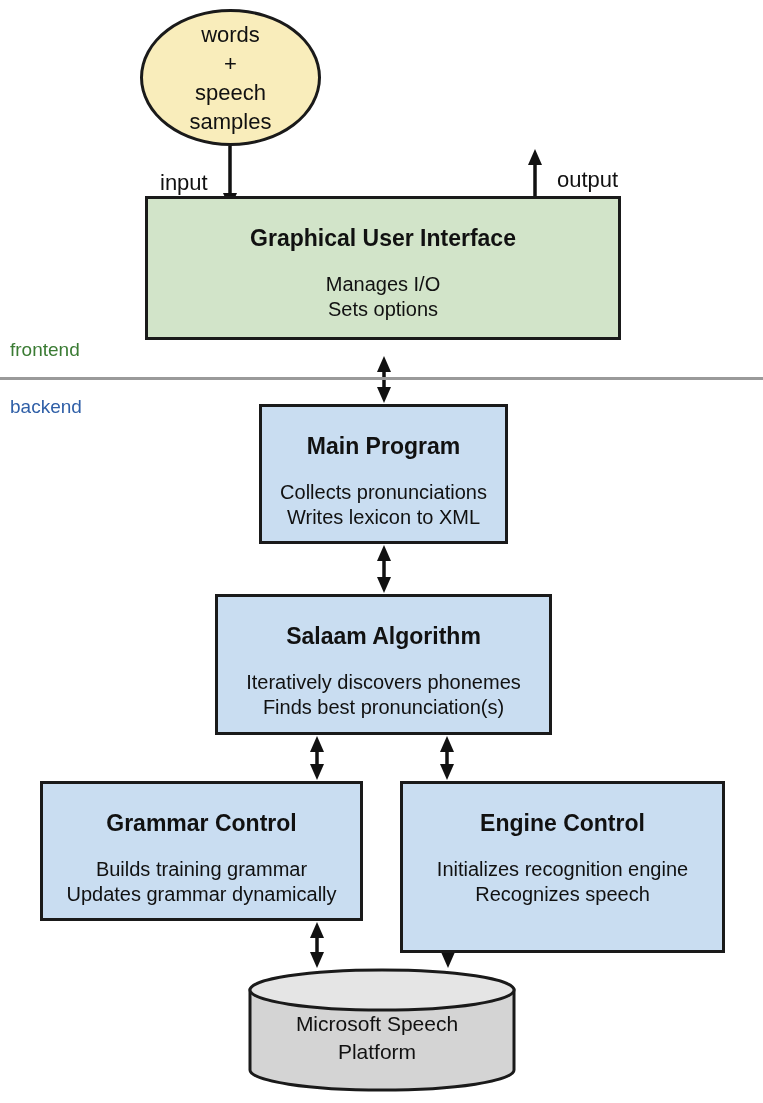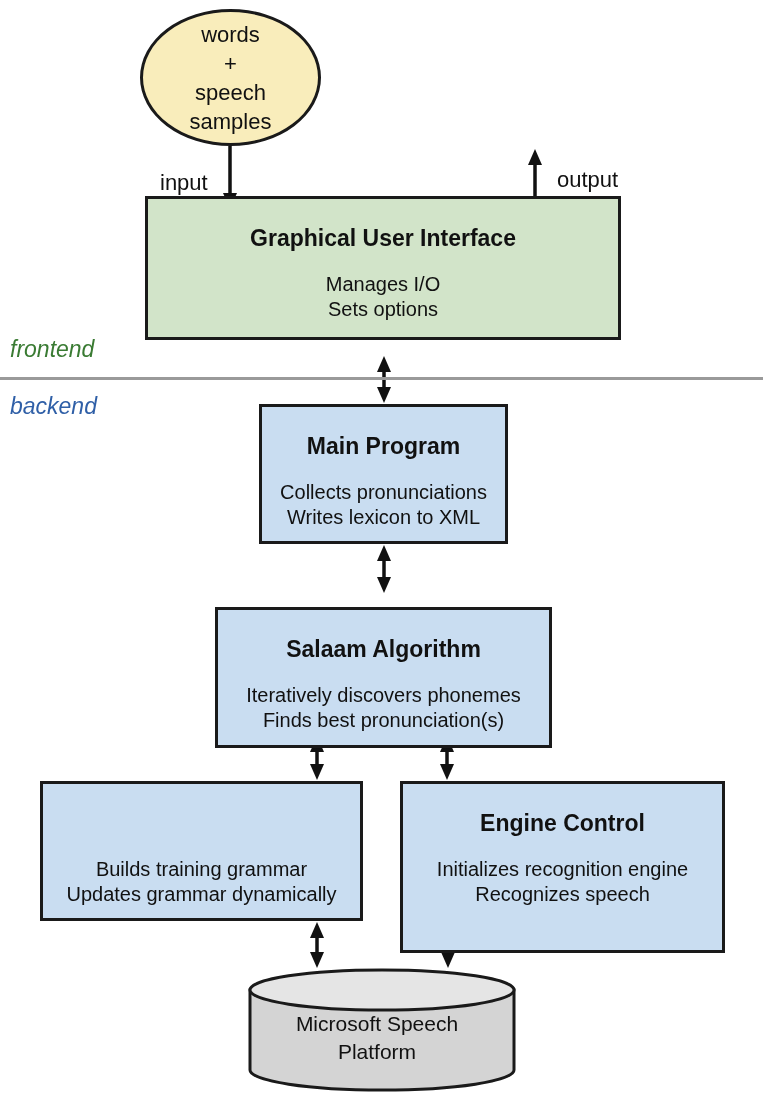--- a/index.html
+++ b/index.html
@@ -21,29 +21,29 @@
 
   .box {
     position:absolute; box-sizing:border-box;
     border:3px solid var(--border,#1a1a1a); text-align:center;
   }
   .box .title { position:absolute; left:0; right:0; top:26px; font-weight:bold; font-size:23px; line-height:26px; }
   .box .body  { position:absolute; left:0; right:0; top:73px; font-size:20px; line-height:25px; white-space:pre-line; }
 
   #box-gui     { left:145px; top:196px; width:476px; height:144px; background:var(--gui-fill,#d2e4c9); }
   #box-main    { left:259px; top:404px; width:249px; height:140px; background:var(--module-fill,#c9ddf1); }
-  #box-salaam  { left:215px; top:594px; width:337px; height:141px; background:var(--module-fill,#c9ddf1);margin-top:13px; }
+  #box-salaam  { left:215px; top:594px; width:337px; height:141px; background:var(--module-fill,#c9ddf1); }
   #box-grammar { left:40px;  top:781px; width:323px; height:140px; background:var(--module-fill,#c9ddf1); }
   #box-engine  { left:400px; top:781px; width:325px; height:172px; background:var(--module-fill,#c9ddf1); }
 
   .flow-label { position:absolute; font-size:22px; line-height:26px; }
   #label-input  { left:160px; top:170px; }
   #label-output { left:557px; top:167px; }
 
-  .zone-label { position:absolute; left:10px; font-size:23px; line-height:25px;font-style:italic; }
+  .zone-label { position:absolute; left:10px; font-size:19px; line-height:25px; }
   #label-frontend { top:337px; color:var(--frontend-text,#3a7b33); }
   #label-backend  { top:394px; color:var(--backend-text,#2f5fa7); }
 
   #divider { position:absolute; left:0; top:377px; width:763px; height:3px; background:var(--divider,#9a9a9a); }
 
   .connector { stroke:#111111; stroke-width:3.5; }
   .arrowhead { fill:#111111; stroke:none; }
   .cyl-body { fill:var(--cylinder-fill,#d4d4d4);     stroke:var(--border,#1a1a1a); stroke-width:3; }
   .cyl-top  { fill:var(--cylinder-top-fill,#e5e5e5); stroke:var(--border,#1a1a1a); stroke-width:3; }
 
@@ -137,20 +137,21 @@
 Writes lexicon to XML</div>
   </div>
 
   <div class="box" id="box-salaam">
     <div class="title">Salaam Algorithm</div>
     <div class="body">Iteratively discovers phonemes
 Finds best pronunciation(s)</div>
   </div>
 
   <div class="box" id="box-grammar">
+    <div class="title">Grammar Control</div>
     <div class="body">Builds training grammar
 Updates grammar dynamically</div>
   </div>
 
   <div class="box" id="box-engine">
     <div class="title">Engine Control</div>
     <div class="body">Initializes recognition engine
 Recognizes speech</div>
   </div>
 

